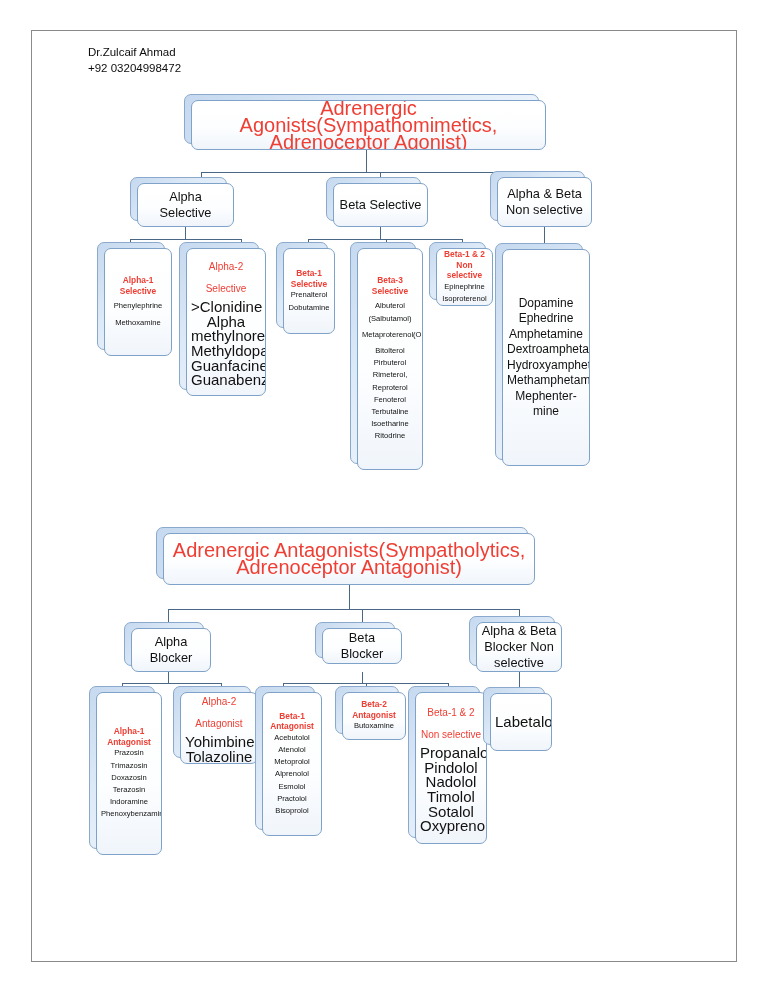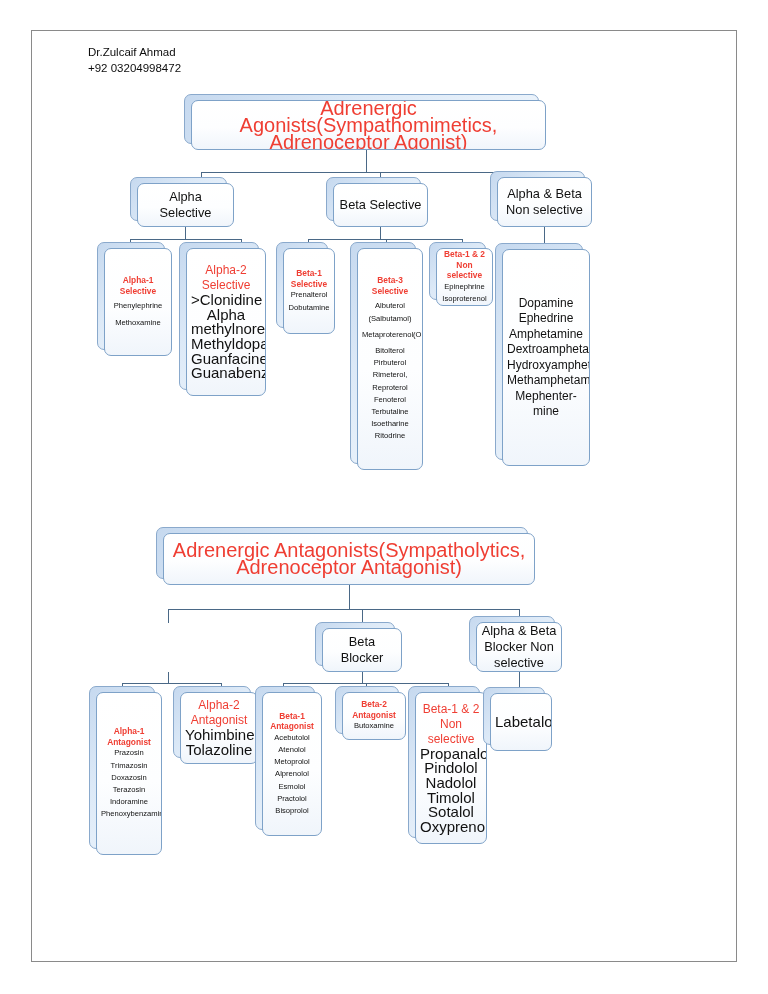--- a/index.html
+++ b/index.html
@@ -40,21 +40,21 @@
     overflow:hidden;
   }
   .node .card .inner{width:100%;padding:0 4px;box-sizing:border-box;text-align:center;}
 
   .ttl-red{color:#ef3e33;}
   .lbl-dark{color:#111;}
 
   .t-root{font-size:20px;line-height:17px;font-weight:400;}
   .t-lvl2{font-size:12.8px;line-height:16px;}
   .t-hdr-sm{font-size:8.4px;line-height:10.5px;font-weight:600;}
-  .t-hdr-md{font-size:12px;line-height:15px;text-align:center;}
+  .t-hdr-md{font-size:10px;line-height:22px;text-align:center;}
   .t-item-xs{font-size:7.6px;line-height:12.2px;}
   .t-item-md{font-size:15px;line-height:14.6px;}
   .t-item-lg{font-size:12px;line-height:15.5px;}
 
   .drug{display:block;}
   .gap{display:block;height:4px;}
 </style>
 </head>
 <body>
 
@@ -228,22 +228,28 @@
 
   <div class="ln lnv" style="left:519px;top:672px;height:21px;"></div>
 
   <div class="node" style="left:163px;top:533px;width:372px;height:52px;">
     <div class="shadowcard"></div>
     <div class="card">
       <div class="inner t-root ttl-red">Adrenergic Antagonists(Sympatholytics, Adrenoceptor Antagonist)</div>
     </div>
   </div>
 
-
-  <div class="node" style="left:322px;top:628px;width:80px;height:44px;">
+  <div class="node" style="left:131px;top:628px;width:80px;height:44px;">
+    <div class="shadowcard"></div>
+    <div class="card">
+      <div class="inner t-lvl2 lbl-dark">Alpha Blocker</div>
+    </div>
+  </div>
+
+  <div class="node" style="left:322px;top:628px;width:80px;height:36px;">
     <div class="shadowcard"></div>
     <div class="card">
       <div class="inner t-lvl2 lbl-dark">Beta  Blocker</div>
     </div>
   </div>
 
   <div class="node" style="left:476px;top:622px;width:86px;height:50px;border-radius:11px;">
     <div class="shadowcard"></div>
     <div class="card">
       <div class="inner t-lvl2 lbl-dark">Alpha &amp; Beta Blocker Non selective</div>

